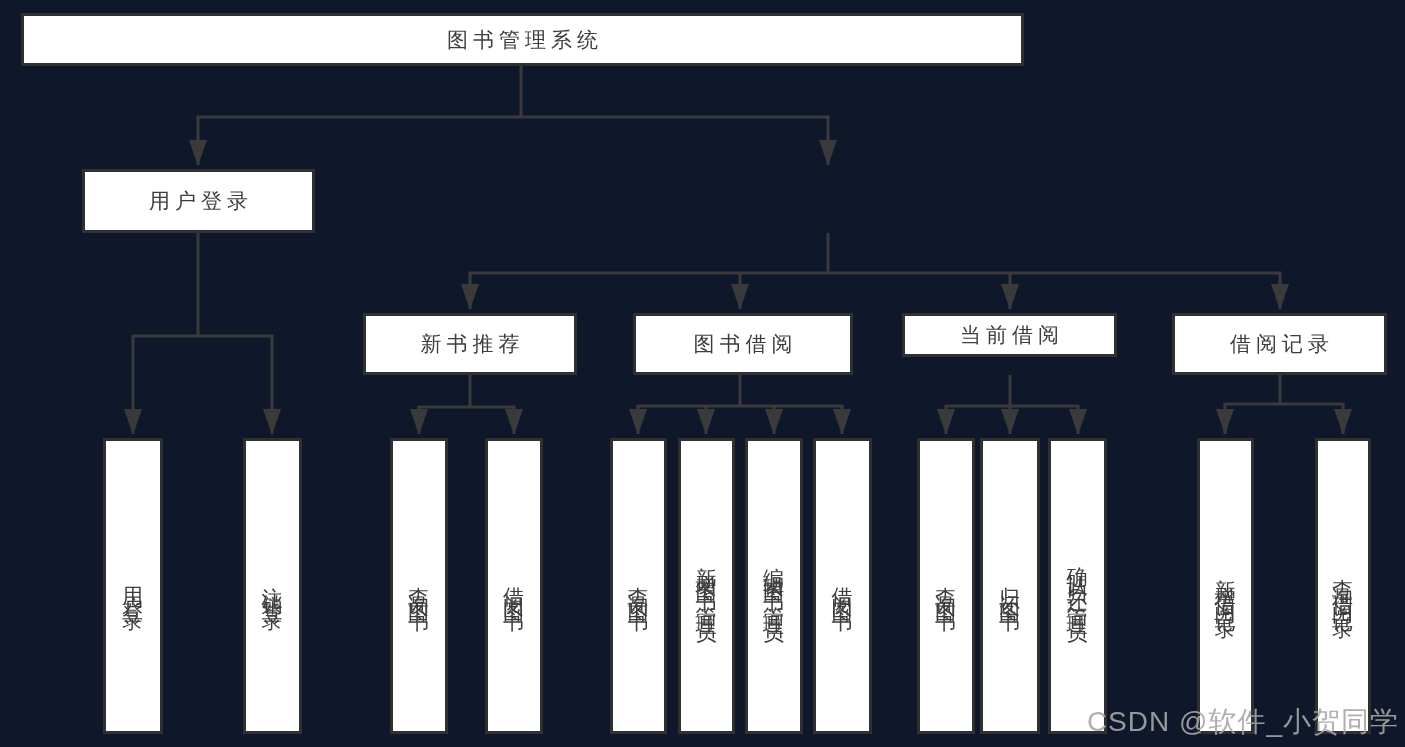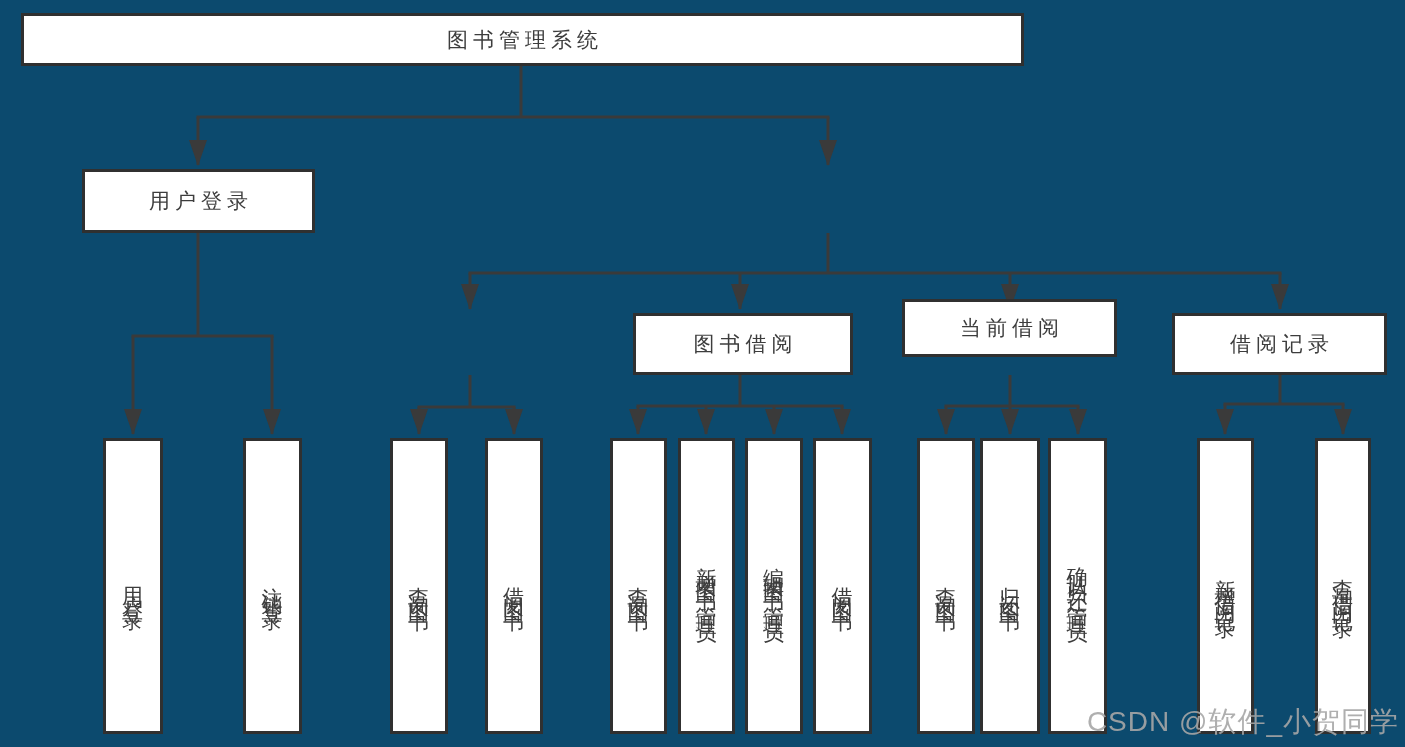--- a/index.html
+++ b/index.html
@@ -1,18 +1,18 @@
 <!DOCTYPE html>
 <html><head>
 <meta charset="utf-8">
 <style>
   html,body { margin:0; padding:0; }
   #stage {
     position:relative; width:1405px; height:747px;
-    background:#0c4a6e; overflow:hidden;
+    background:#0f172a; overflow:hidden;
     font-family:"Liberation Sans","DejaVu Sans",sans-serif;
   }
   #connectors { position:absolute; left:0; top:0; width:1405px; height:747px; }
   .box {
     position:absolute; box-sizing:border-box;
     border:3px solid #303030; background:#ffffff;
     display:flex; align-items:center; justify-content:center;
     color:#3d3d3d; z-index:2;
   }
   .h { font-size:21px; letter-spacing:5px; white-space:nowrap; text-indent:5px; }
@@ -92,22 +92,23 @@
         <line x1="1225" y1="404" x2="1225" y2="434" marker-end="url(#arrow)"></line>
         <line x1="1343" y1="404" x2="1343" y2="434" marker-end="url(#arrow)"></line>
       </g>
     </g>
   </svg>
 
   <div class="box h" style="left:21px; top:13px; width:1003px; height:53px;">图书管理系统</div>
 
   <div class="box h" style="left:82px; top:169px; width:233px; height:64px;">用户登录</div>
 
+  <div class="box h" style="left:363px; top:313px; width:214px; height:62px;">新书推荐</div>
   <div class="box h" style="left:633px; top:313px; width:220px; height:62px;">图书借阅</div>
-  <div class="box h" style="left:902px; top:299px; width:215px; height:58px;">当前借阅</div>
+  <div class="box h" style="left:902px; top:313px; width:215px; height:44px;">当前借阅</div>
   <div class="box h" style="left:1172px; top:313px; width:215px; height:62px;">借阅记录</div>
 
   <div class="box v" style="left:103px; top:438px; width:60px; height:296px;">用户登录</div>
   <div class="box v" style="left:243px; top:438px; width:59px; height:296px;">注销登录</div>
 
   <div class="box v" style="left:390px; top:438px; width:58px; height:296px;">查询图书</div>
   <div class="box v" style="left:485px; top:438px; width:58px; height:296px;">借阅图书</div>
 
   <div class="box v" style="left:610px; top:438px; width:57px; height:296px;">查询图书</div>
   <div class="box v" style="left:678px; top:438px; width:57px; height:296px;">新增图书（管理员）</div>

